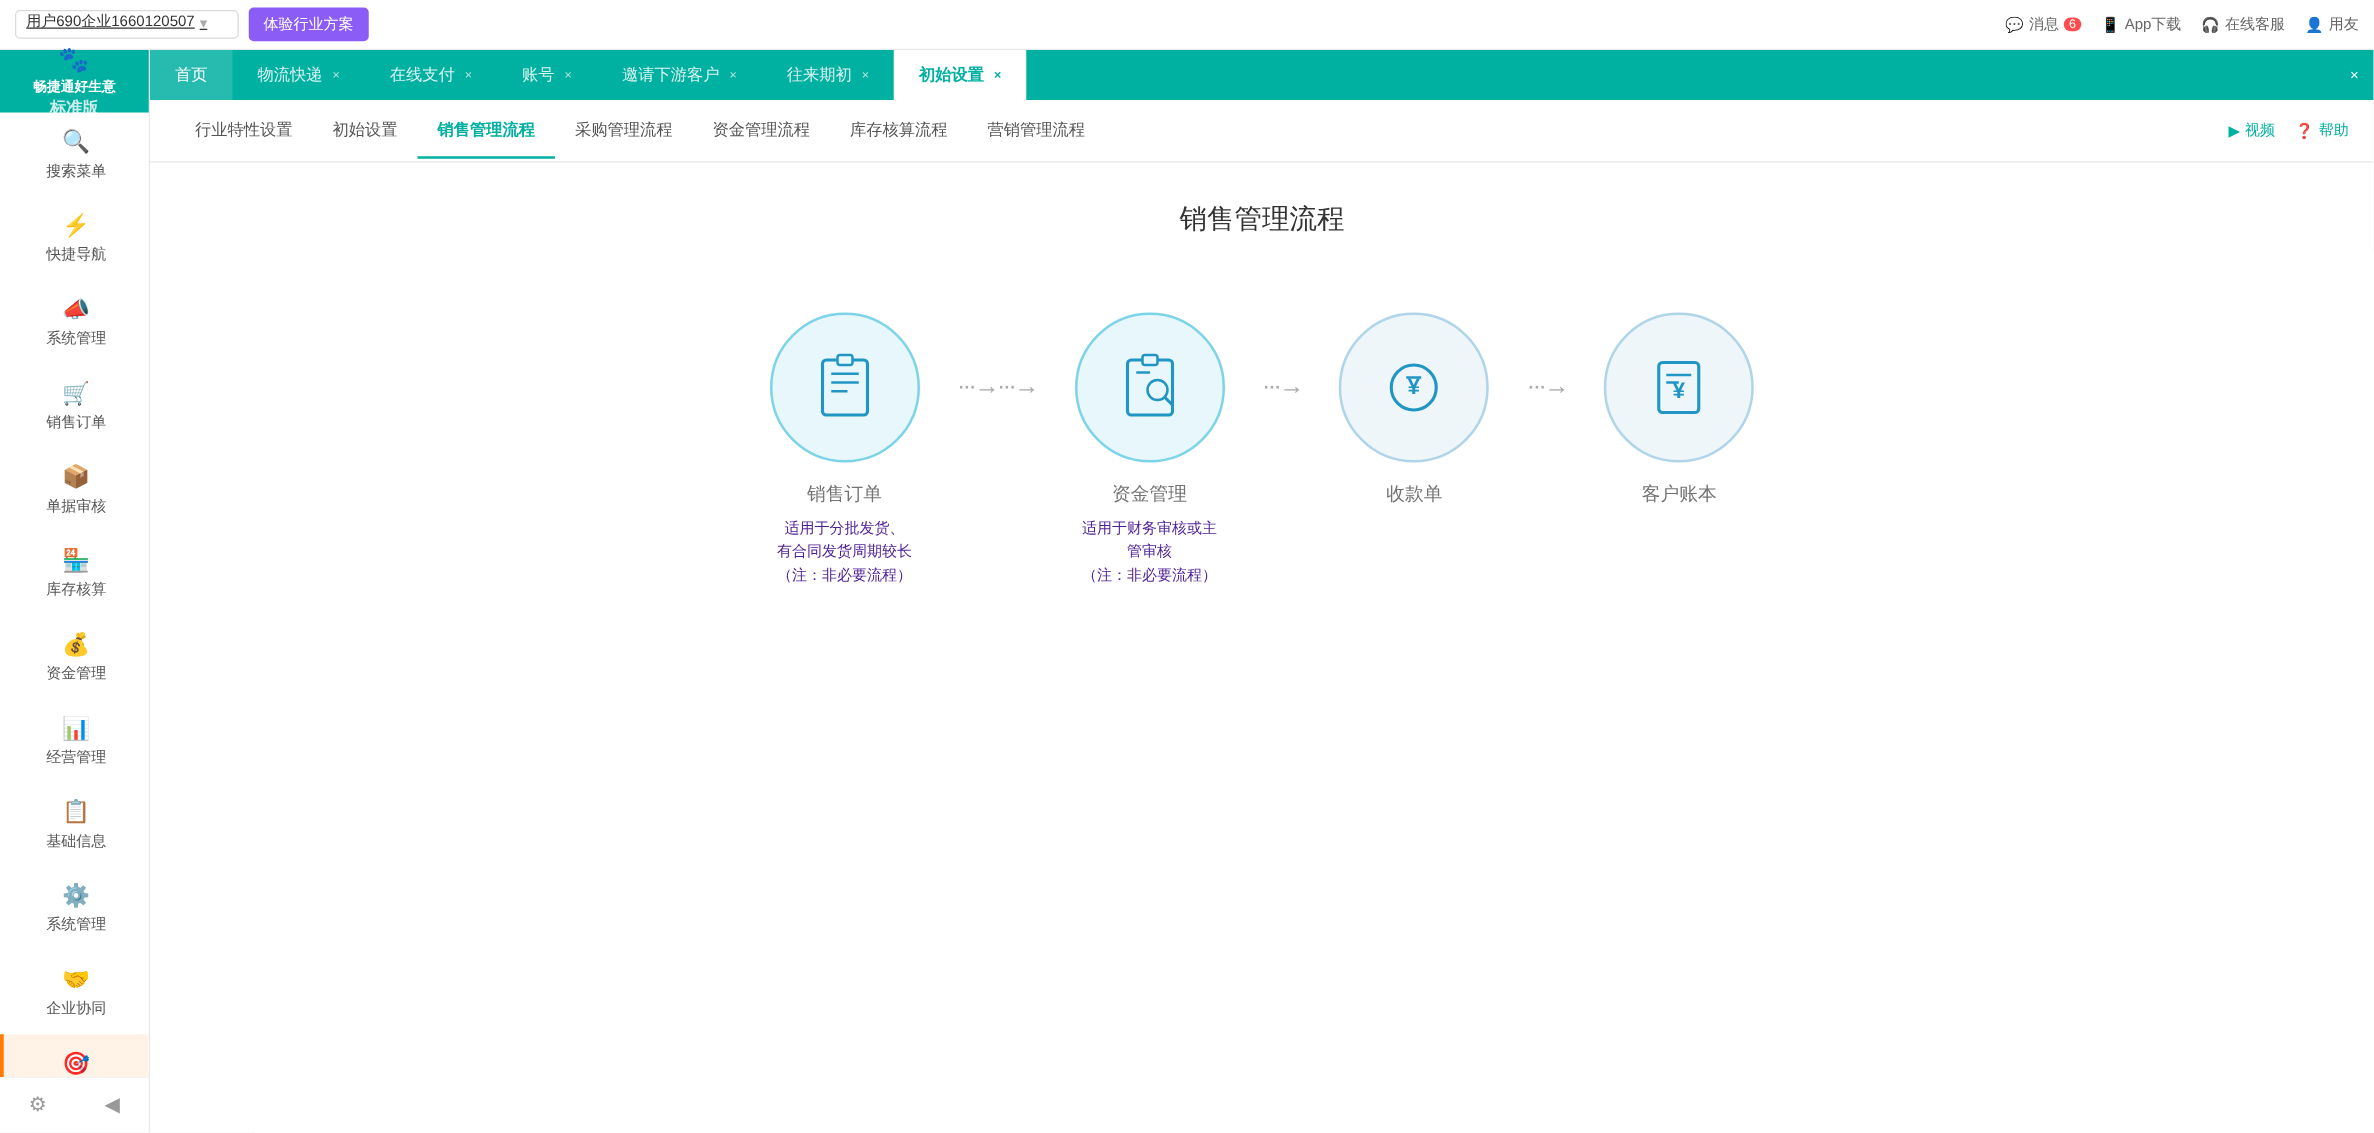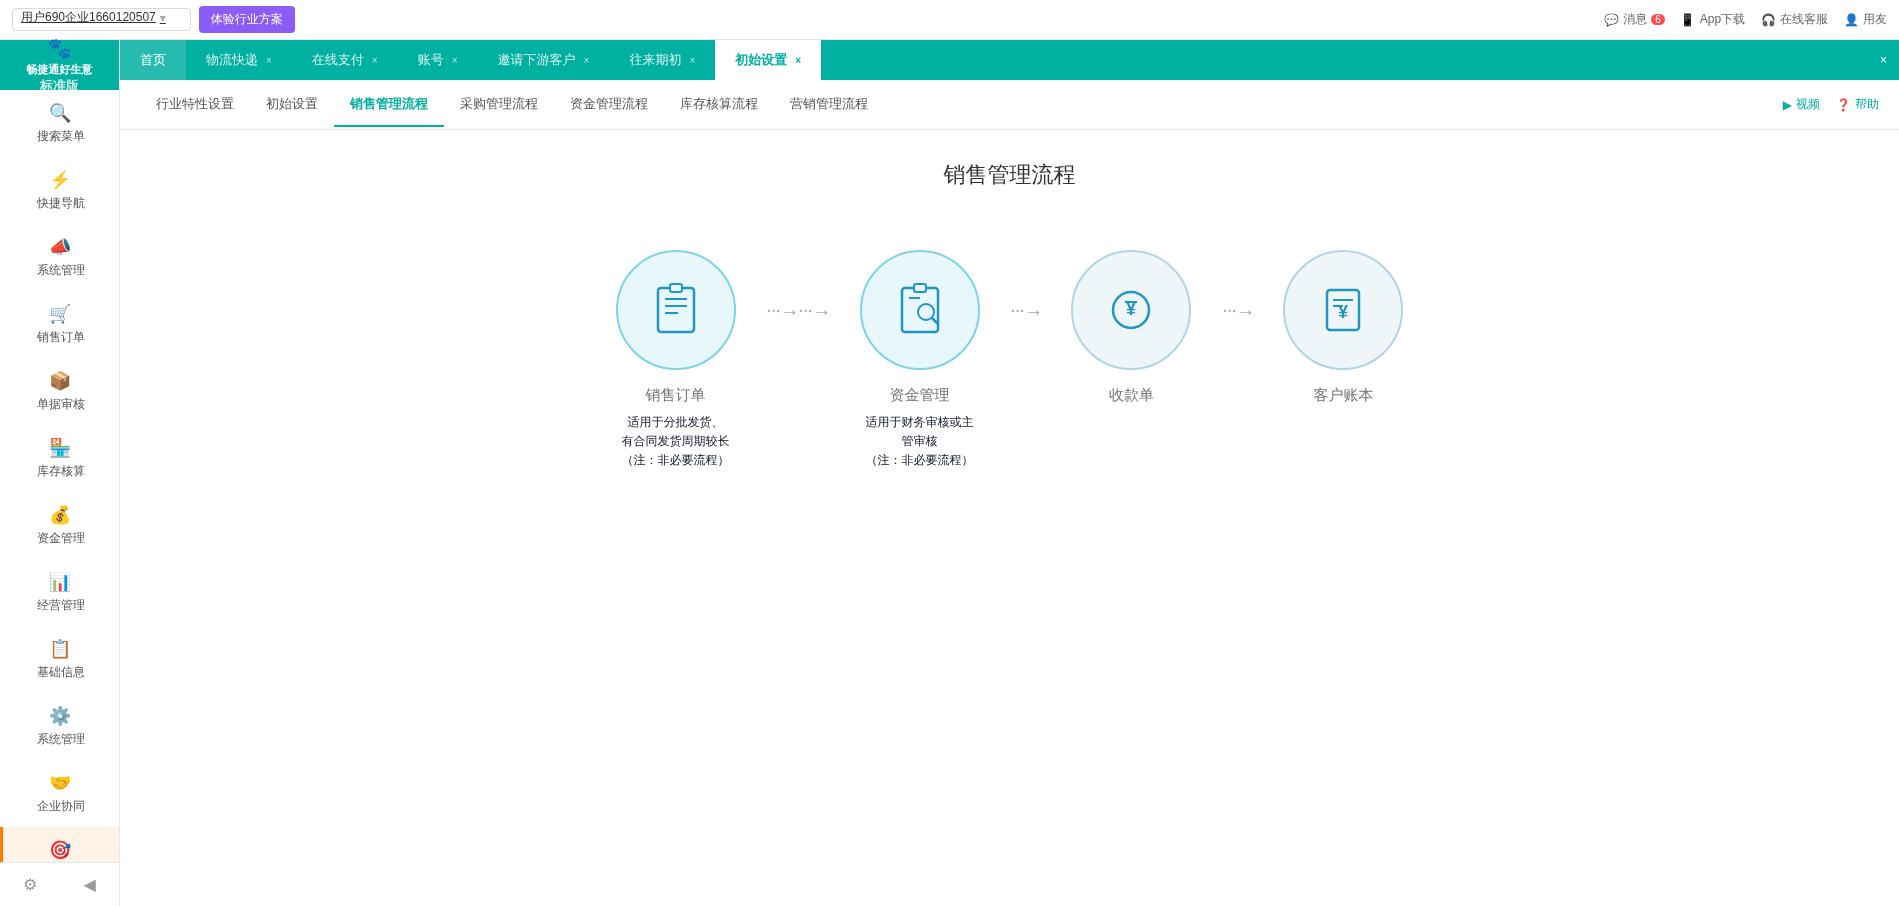--- a/index.html
+++ b/index.html
@@ -188,21 +188,21 @@
 
     .flow-step-name {
       font-size: 15px;
       color: #737373;
       margin-bottom: 8px;
       text-align: center;
     }
 
     .flow-step-desc {
       font-size: 12px;
-      color: #0f172a;
+      color: #4c1d95;
       text-align: center;
       line-height: 1.6;
     }
   </style>
 </head>
 <body>
 
 <div class="top-bar">
   <div class="top-bar-left">
     <div class="user-selector">

